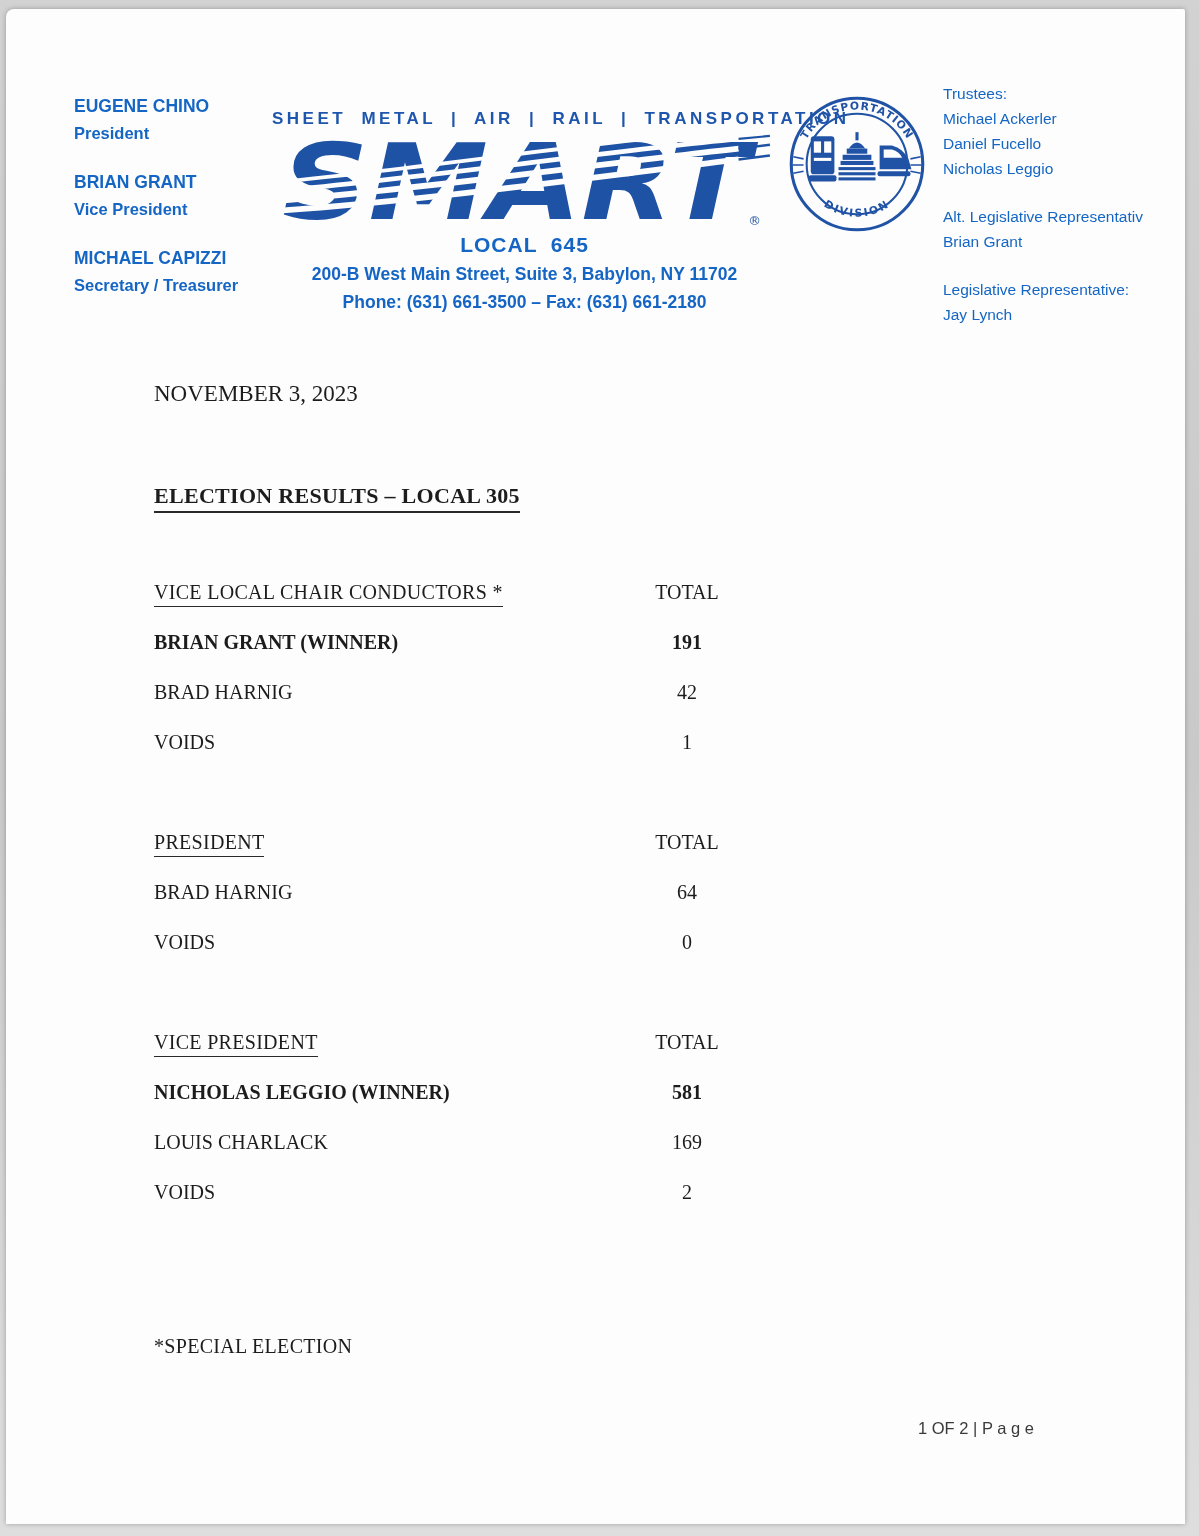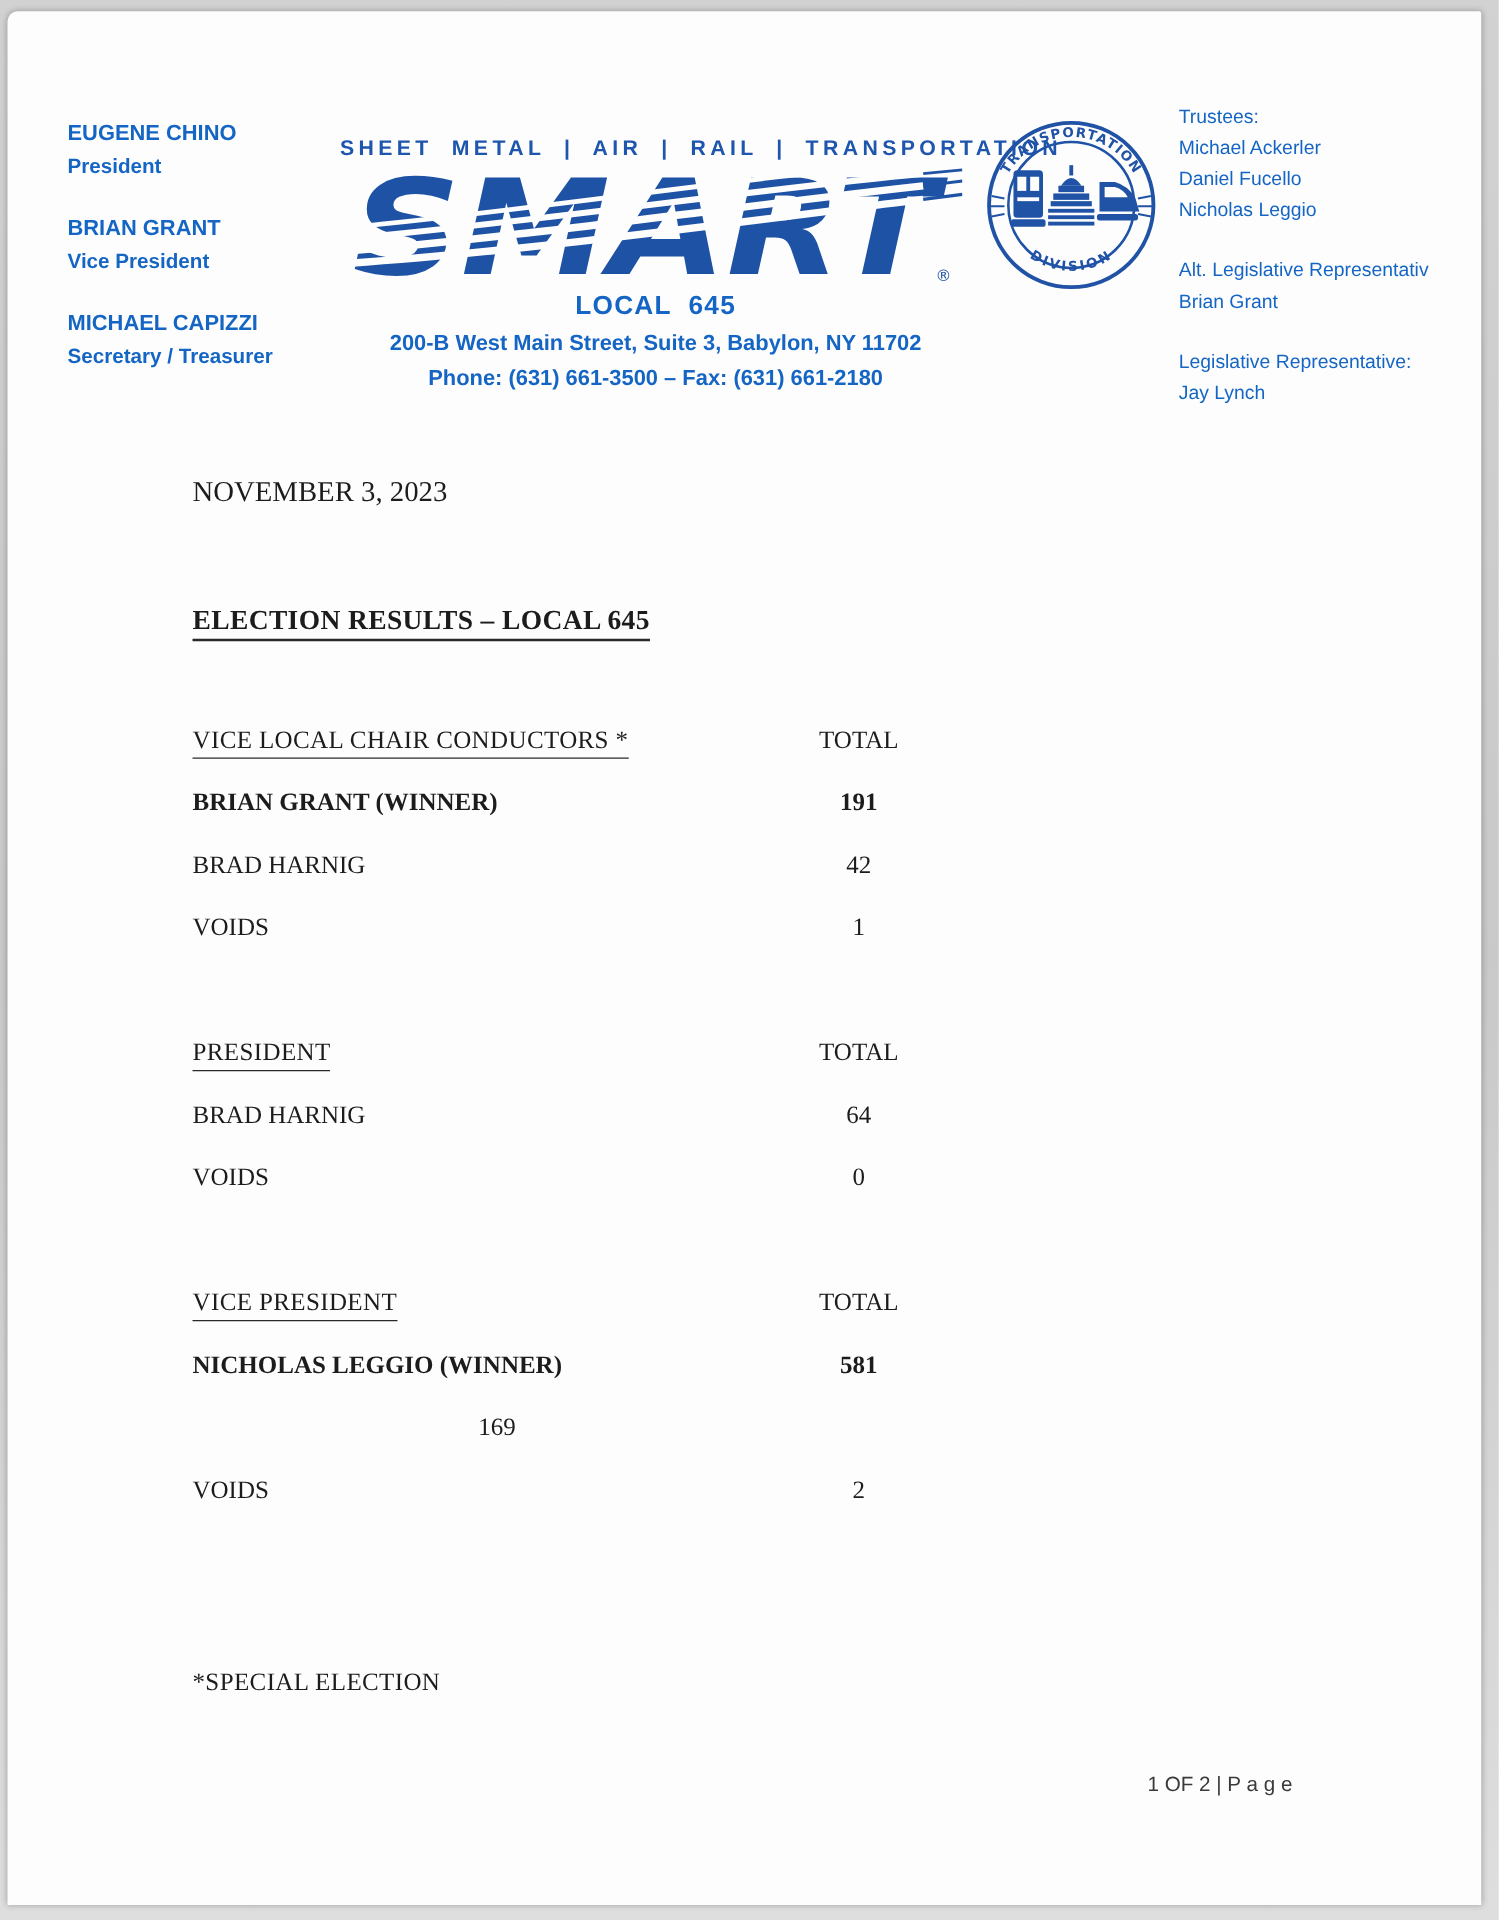--- a/index.html
+++ b/index.html
@@ -10,21 +10,21 @@
     overflow:hidden;
   }
   .page{
     position:absolute;left:6px;top:9px;right:14px;bottom:12px;
     background:#fdfdfd;
     border-radius:8px 2px 0 0;
     box-shadow:0 0 5px rgba(0,0,0,.28);
   }
   
   .officers{position:absolute;left:48px;top:84px;width:220px;color:#1566c4;}
-  .officer{margin-bottom:23px;}
+  .officer{margin-bottom:23px;margin-left:20px;}
   .officer .nm{font-weight:bold;font-size:17.5px;line-height:27px;}
   .officer .tt{font-weight:bold;font-size:16.5px;line-height:26px;}
   .logo-block{position:absolute;left:266px;top:100px;width:505px;text-align:center;color:#1565c4;}
   .tagline{
     font-size:17px;font-weight:bold;letter-spacing:3.5px;word-spacing:7px;
     color:#1e55ad;white-space:pre;
   }
   .wordmark-wrap{margin-top:4px;height:96px;}
   .local-name{font-size:21px;font-weight:bold;letter-spacing:1px;margin-top:4px;white-space:pre;}
   .addr{font-size:17.5px;font-weight:bold;margin-top:7px;}
@@ -151,21 +151,21 @@
       <div class="line">Alt. Legislative Representativ</div>
       <div class="line">Brian Grant</div>
     </div>
     <div class="grp">
       <div class="line">Legislative Representative:</div>
       <div class="line">Jay Lynch</div>
     </div>
   </div>
 
   <div class="date-line">NOVEMBER 3, 2023</div>
-  <div class="doc-title">ELECTION RESULTS – LOCAL 645</div>
+  <div class="doc-title">ELECTION RESULTS – LOCAL 305</div>
 
   <div class="results">
 
     <div class="section">
       <div class="srow">
         <div><span class="office">VICE LOCAL CHAIR CONDUCTORS *</span></div>
         <div class="total-hd">TOTAL</div>
       </div>
       <div class="srow winner">
         <div class="cand">BRIAN GRANT (WINNER)</div>
@@ -199,20 +199,21 @@
     <div class="section">
       <div class="srow">
         <div><span class="office">VICE PRESIDENT</span></div>
         <div class="total-hd">TOTAL</div>
       </div>
       <div class="srow winner">
         <div class="cand">NICHOLAS LEGGIO (WINNER)</div>
         <div class="votes">581</div>
       </div>
       <div class="srow">
+        <div class="cand">LOUIS CHARLACK</div>
         <div class="votes">169</div>
       </div>
       <div class="srow">
         <div class="cand">VOIDS</div>
         <div class="votes">2</div>
       </div>
     </div>
 
   </div>
 

